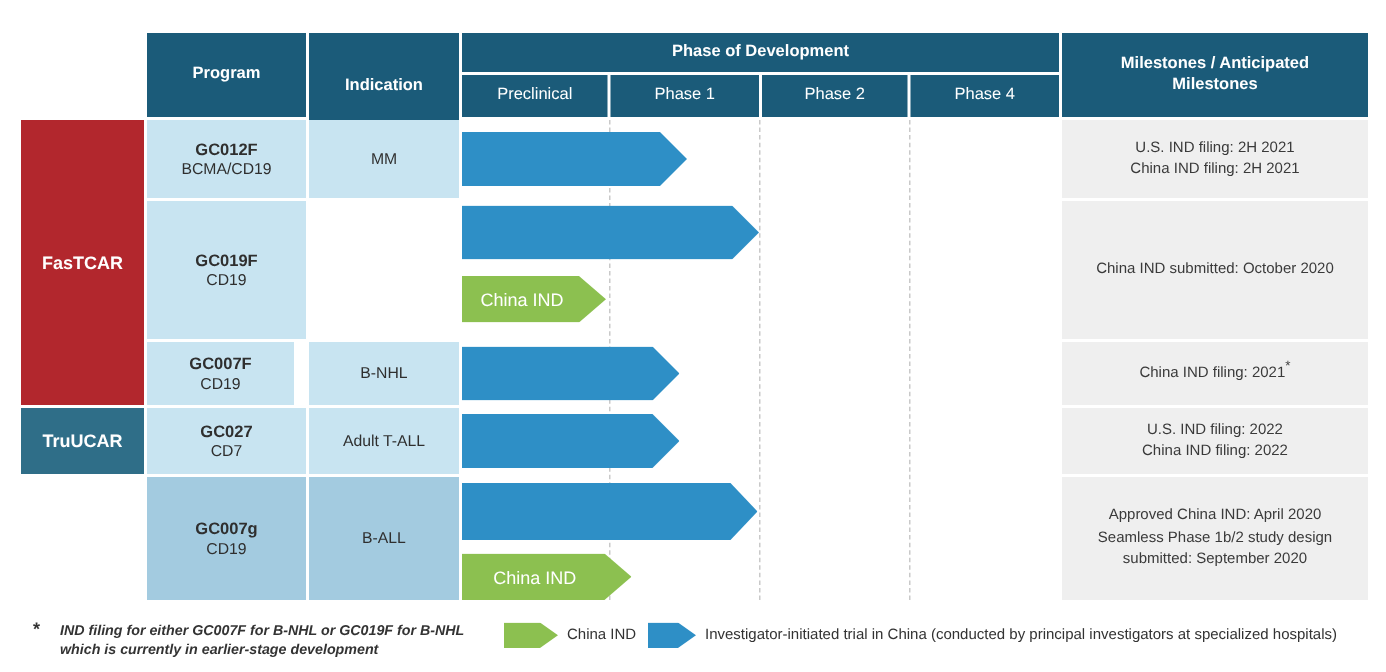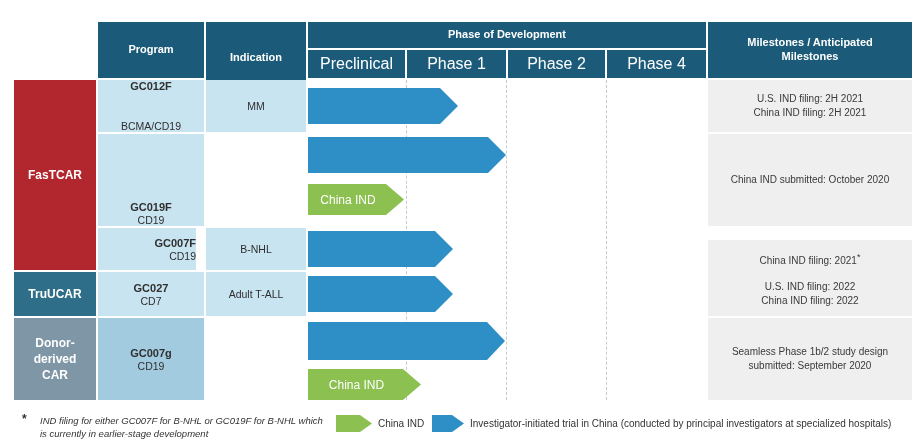--- a/index.html
+++ b/index.html
@@ -5,21 +5,21 @@
   html,body{margin:0;padding:0;background:#ffffff;}
   .stage{
     position:relative;width:924px;height:448px;background:#ffffff;
     font-family:"Liberation Sans",sans-serif;overflow:hidden;
   }
   .abs{position:absolute;box-sizing:border-box;}
   .hdr{
     background:#1B5B79;color:#ffffff;display:flex;align-items:center;justify-content:center;
     text-align:center;font-weight:bold;font-size:11px;line-height:1.25;
   }
-  .subhdr{font-weight:normal;font-size:16px;}
+  .subhdr{font-weight:normal;font-size:11px;}
   .cell-blue{
     background:#C8E4F1;display:flex;flex-direction:column;align-items:center;justify-content:center;
     text-align:center;color:#2f2f2f;
   }
   .cell-blue.darker{background:#A3CBE0;}
   .prog-name{font-weight:bold;font-size:11px;}
   .prog-target{font-size:10.5px;margin-top:1px;}
   .ind-label{font-size:10.5px;}
   .group{
     color:#ffffff;font-weight:bold;font-size:12px;display:flex;align-items:center;justify-content:center;
@@ -63,86 +63,89 @@
   <div class="abs hdr subhdr" style="left:508px;top:50px;width:97px;height:28px;">Phase 2</div>
   <div class="abs hdr subhdr" style="left:607px;top:50px;width:99px;height:28px;">Phase 4</div>
   <div class="abs hdr" style="left:708px;top:22px;width:204px;height:56px;padding:0 18px;">Milestones / Anticipated Milestones</div>
 
   <div class="abs gridline" style="left:406px;top:80px;height:320px;"></div>
   <div class="abs gridline" style="left:506px;top:80px;height:320px;"></div>
   <div class="abs gridline" style="left:606px;top:80px;height:320px;"></div>
 
   <div class="abs group g-fastcar" style="left:14px;top:80px;width:82px;height:190px;">FasTCAR</div>
   <div class="abs group g-truucar" style="left:14px;top:272px;width:82px;height:44px;">TruUCAR</div>
-  <div class="abs group g-donor" style="left:14px;top:318px;width:82px;height:82px;padding:0 10px;">Donor-derived CAR</div>
 
-  <div class="abs cell-blue" style="left:98px;top:80px;width:106px;height:52px;justify-content:space-between;">
+  <div class="abs cell-blue" style="left:98px;top:80px;width:106px;height:52px;">
     <div class="prog-name">GC012F</div>
     <div class="prog-target">BCMA/CD19</div>
   </div>
   <div class="abs cell-blue" style="left:206px;top:80px;width:100px;height:52px;">
     <div class="ind-label">MM</div>
   </div>
   <div class="abs arrow blue" style="left:308px;top:88px;width:150px;height:36px;"></div>
   <div class="abs mile" style="left:708px;top:80px;width:204px;height:52px;">
     <div>U.S. IND filing: 2H 2021</div>
     <div>China IND filing: 2H 2021</div>
   </div>
 
-  <div class="abs cell-blue" style="left:98px;top:134px;width:106px;height:92px;justify-content:flex-end;">
+  <div class="abs cell-blue" style="left:98px;top:134px;width:106px;height:92px;">
     <div class="prog-name">GC019F</div>
     <div class="prog-target">CD19</div>
   </div>
   <div class="abs arrow blue" style="left:308px;top:137px;width:198px;height:36px;"></div>
   <div class="abs arrow green" style="left:308px;top:184px;width:96px;height:31px;">
     <span class="lbl">China IND</span>
   </div>
   <div class="abs mile" style="left:708px;top:134px;width:204px;height:92px;">
     <div>China IND submitted: October 2020</div>
   </div>
 
-  <div class="abs cell-blue" style="left:98px;top:228px;width:98px;height:42px;align-items:flex-end;">
+  <div class="abs cell-blue" style="left:98px;top:228px;width:98px;height:42px;">
     <div class="prog-name">GC007F</div>
     <div class="prog-target">CD19</div>
   </div>
   <div class="abs cell-blue" style="left:206px;top:228px;width:100px;height:42px;">
     <div class="ind-label">B-NHL</div>
   </div>
   <div class="abs arrow blue" style="left:308px;top:231px;width:145px;height:36px;"></div>
-  <div class="abs mile" style="left:708px;top:228px;width:204px;height:42px;margin-top:12px;">
+  <div class="abs mile" style="left:708px;top:228px;width:204px;height:42px;">
     <div><span>China IND filing: 2021</span><sup>*</sup></div>
   </div>
 
   <div class="abs cell-blue" style="left:98px;top:272px;width:106px;height:44px;text-align:right;">
     <div class="prog-name">GC027</div>
     <div class="prog-target">CD7</div>
   </div>
   <div class="abs cell-blue" style="left:206px;top:272px;width:100px;height:44px;">
     <div class="ind-label">Adult T-ALL</div>
   </div>
   <div class="abs arrow blue" style="left:308px;top:276px;width:145px;height:36px;"></div>
   <div class="abs mile" style="left:708px;top:272px;width:204px;height:44px;">
     <div>U.S. IND filing: 2022</div>
     <div>China IND filing: 2022</div>
   </div>
 
   <div class="abs cell-blue darker" style="left:98px;top:318px;width:106px;height:82px;">
     <div class="prog-name">GC007g</div>
     <div class="prog-target">CD19</div>
   </div>
+  <div class="abs cell-blue darker" style="left:206px;top:318px;width:100px;height:82px;">
+    <div class="ind-label">B-ALL</div>
+  </div>
   <div class="abs arrow blue" style="left:308px;top:322px;width:197px;height:38px;"></div>
   <div class="abs arrow green" style="left:308px;top:369px;width:113px;height:31px;">
     <span class="lbl">China IND</span>
   </div>
   <div class="abs mile" style="left:708px;top:318px;width:204px;height:82px;">
+    <div>Approved China IND: April 2020</div>
     <div>Seamless Phase 1b/2 study design</div>
     <div>submitted: September 2020</div>
   </div>
 
   <div class="abs footnote-marker" style="left:22px;top:412px;">*</div>
-  <div class="abs footnote-text" style="left:40px;top:414px;width:292px;">IND filing for either GC007F for B-NHL or GC019F for B-NHL which is currently in earlier-stage development</div>
+  <div class="abs footnote-text" style="left:40px;top:414px;width:292px;font-weight:bold;">IND filing for either GC007F for B-NHL or GC019F for B-NHL which is currently in earlier-stage development</div>
 
   <div class="abs legend-arrow arrow green" style="left:336px;top:415px;width:36px;height:17px;"></div>
   <div class="abs legend-text" style="left:378px;top:418px;">China IND</div>
   <div class="abs legend-arrow arrow blue" style="left:432px;top:415px;width:32px;height:17px;"></div>
   <div class="abs legend-text" style="left:470px;top:418px;">Investigator-initiated trial in China (conducted by principal investigators at specialized hospitals)</div>
 
 </div>
 
 </body></html>

